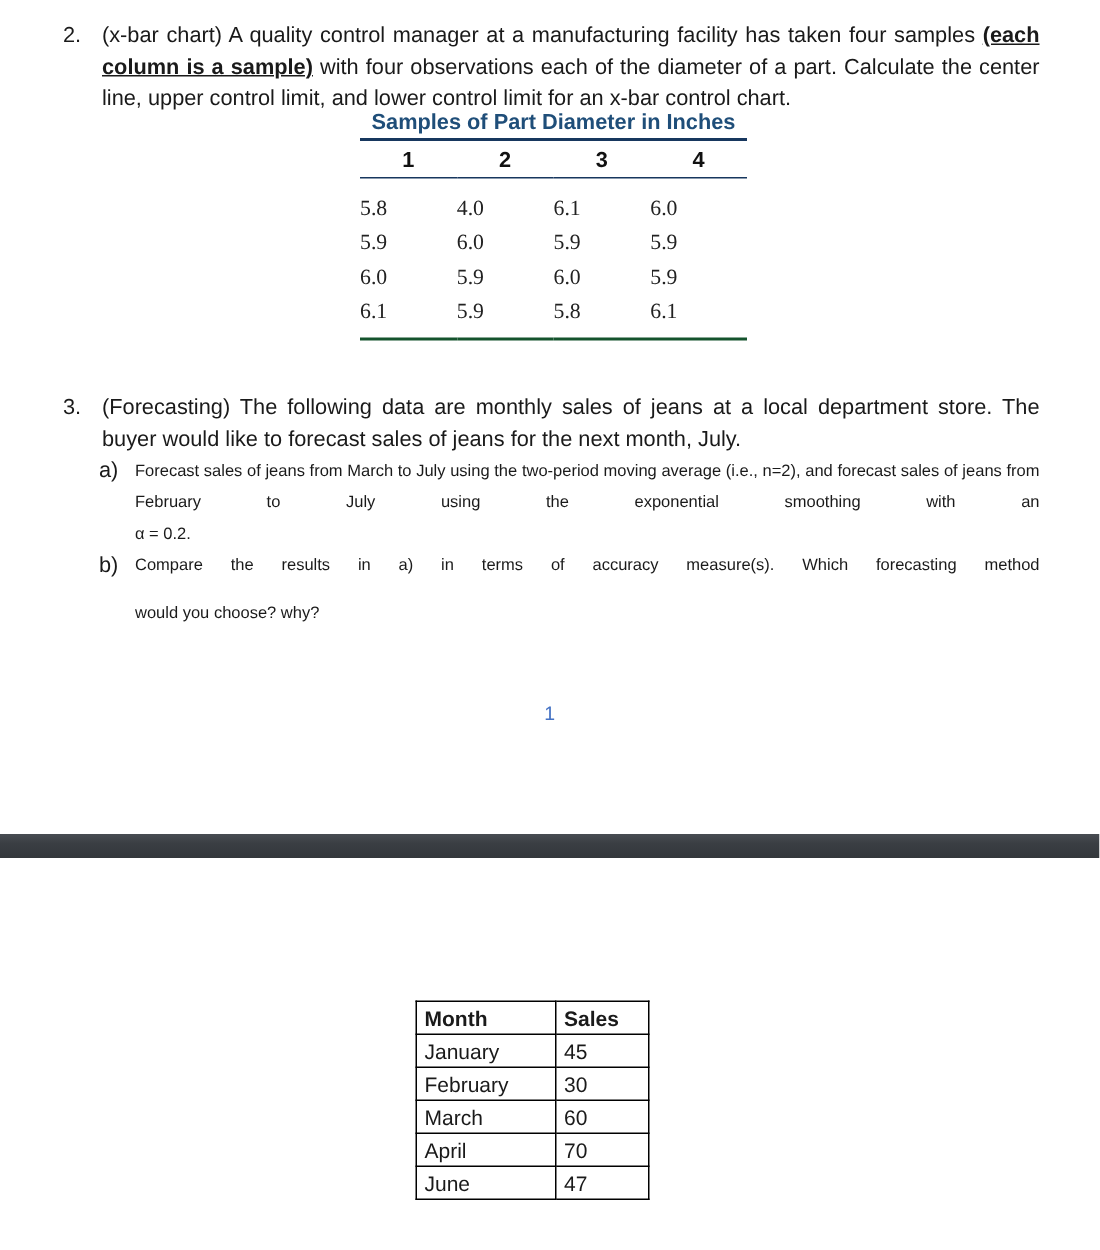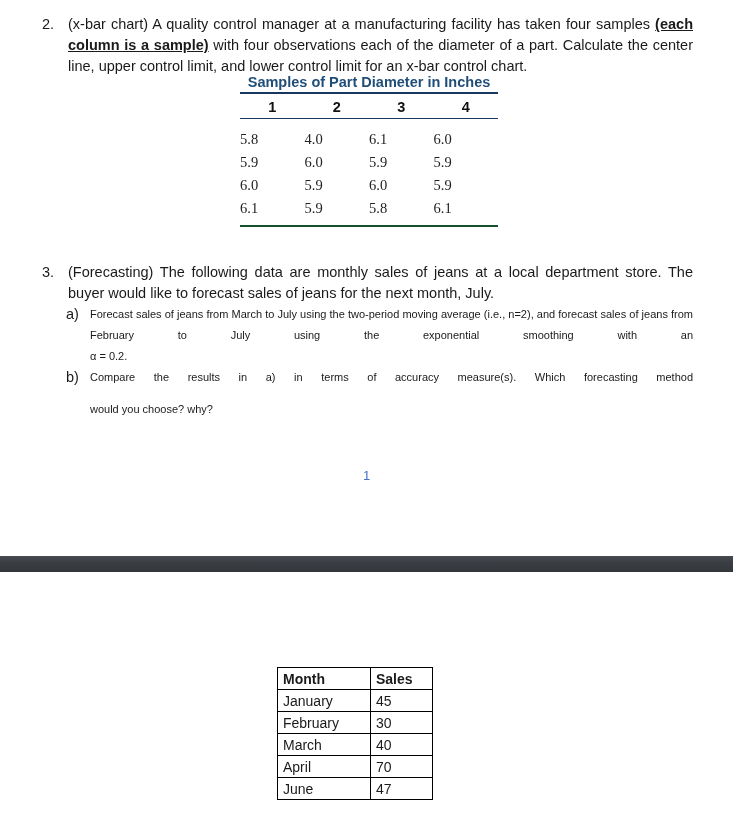--- a/index.html
+++ b/index.html
@@ -147,21 +147,21 @@
         <tr>
           <td>January</td>
           <td>45</td>
         </tr>
         <tr>
           <td>February</td>
           <td>30</td>
         </tr>
         <tr>
           <td>March</td>
-          <td>40</td>
+          <td>60</td>
         </tr>
         <tr>
           <td>April</td>
           <td>70</td>
         </tr>
         <tr>
           <td>June</td>
           <td>47</td>
         </tr>
       </tbody>

